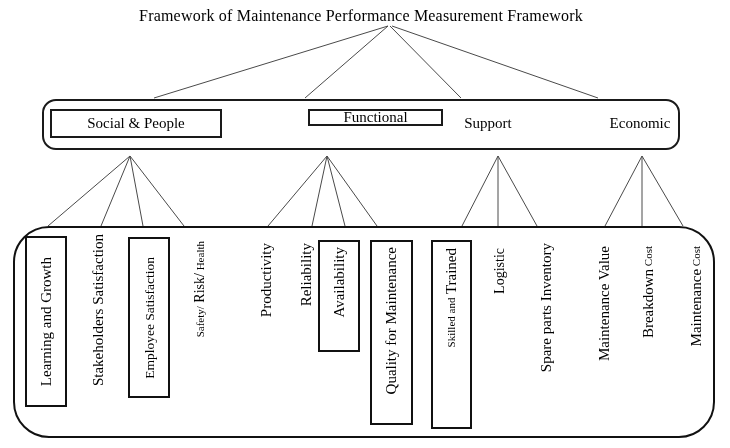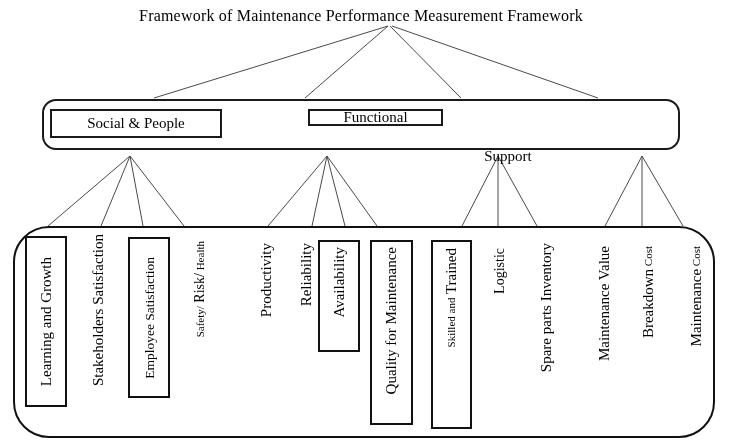--- a/index.html
+++ b/index.html
@@ -121,22 +121,23 @@
   <div class="top-container"></div>
 
   <div class="cat-box" style="left:50px; top:109px; width:172px; height:29px;">
     <span>Social &amp; People</span>
   </div>
 
   <div class="cat-box" style="left:262px; top:109px; width:135px; height:17px;margin-left:46px;">
     <span>Functional</span>
   </div>
 
-  <div class="cat-label" style="left:463px; top:115px; width:90px;margin-top:33px;">Support</div>
+  <div class="cat-label" style="left:443px; top:115px; width:90px;">Support</div>
 
+  <div class="cat-label" style="left:594px; top:115px; width:92px;">Economic</div>
 
   <div class="bottom-container"></div>
 
   <div class="vbox vcenter" style="left:25px; top:236px; width:42px; height:171px;">
     <span class="vtext">Learning and Growth</span>
   </div>
 
   <div class="vtext vplain" style="left:89px; top:234px;">Stakeholders Satisfaction</div>
 
   <div class="vbox vcenter" style="left:128px; top:237px; width:42px; height:161px;">

